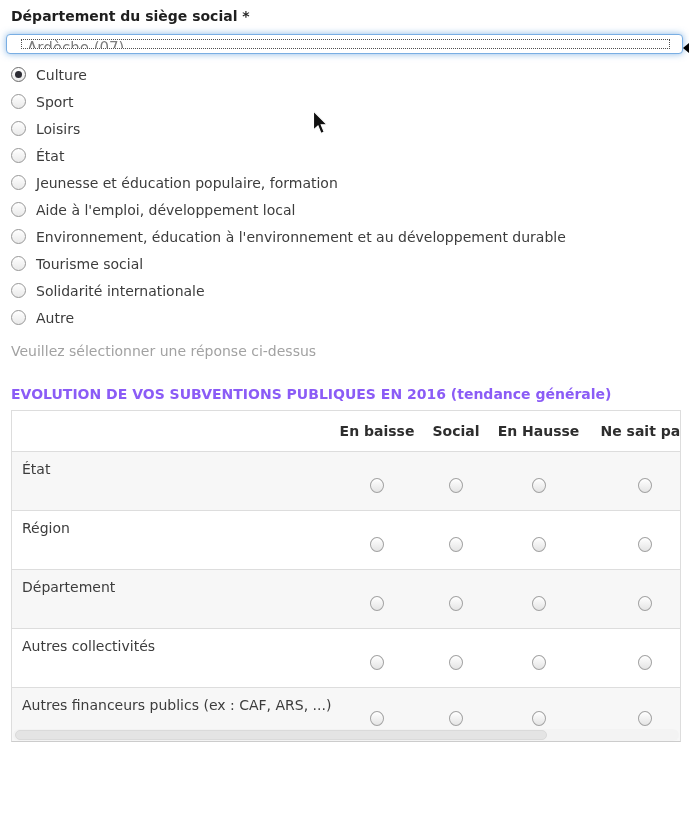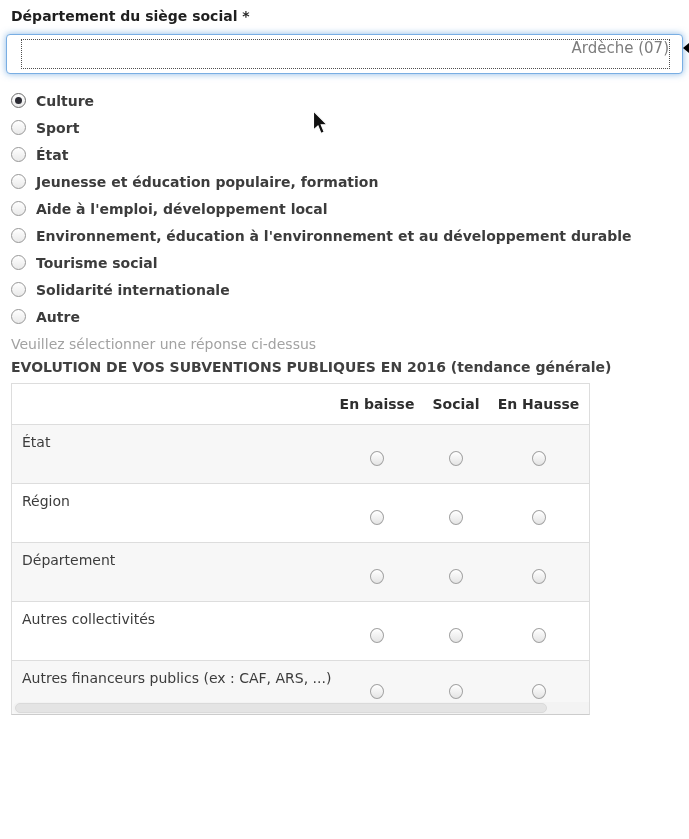--- a/index.html
+++ b/index.html
@@ -3,44 +3,44 @@
 <meta charset="utf-8">
 <style>
   * { margin:0; padding:0; box-sizing:border-box; }
   html,body { width:689px; height:839px; overflow:hidden; background:#fff;
     font-family:"DejaVu Sans", sans-serif; color:#333; position:relative; }
   .page { padding:8px 0 4px 11px; }
 
   .q-label { font-size:14px; font-weight:bold; color:#1f1f1f; line-height:17px; }
 
   
-  .select-wrap { position:relative; margin:9px 0 0 -5px; width:677px; height:40px;
+  .select-wrap { position:relative; margin:9px 0 0 -5px; width:677px; height:20px;
     background:#fff; border:1px solid var(--focus-border,#79aee3); border-radius:4px;
-    box-shadow:0 0 7px var(--focus-glow,rgba(100,160,220,0.75));text-align:right; }
+    box-shadow:0 0 7px var(--focus-glow,rgba(100,160,220,0.75)); }
   .select-inner { position:absolute; left:14px; right:12px; top:4px; bottom:4px;
     border:1px dotted #4f4f4f; line-height:17px; padding-left:5px;
     font-size:15px; color:#7d7d7d; white-space:nowrap; overflow:hidden; }
 
   .q2-label { margin-top:22px; }
 
   .opt-list { margin-top:13px; }
-  .opt { display:flex; align-items:center; height:27px; cursor:default;font-weight:bold; }
+  .opt { display:flex; height:27px; cursor:default; }
   .radio { width:15px; height:15px; border-radius:50%; flex:0 0 auto;
     border:1px solid #979797; background:linear-gradient(#ffffff,#e9e9e9);
     position:relative; }
   .radio.checked { border-color:#6b6b6b; }
   .radio.checked::after { content:""; position:absolute; left:3px; top:3px;
     width:7px; height:7px; border-radius:50%; background:#2b2b33; }
   .opt-text { margin-left:10px; font-size:14px; color:#3c3c3c; }
 
   .hint { margin-top:6px; font-size:14px; color:var(--hint-text,#a2a2a2); }
 
-  .q3-title { margin-top:7px; font-size:14px; font-weight:bold; color:#404040; }
-
-  .matrix-wrap { margin-top:8px; width:579px; height:332px; overflow:hidden;
+  .q3-title { margin-top:27px; font-size:14px; font-weight:bold; color:#8b5cf6; }
+
+  .matrix-wrap { margin-top:8px; width:670px; height:332px; overflow:hidden;
     border:1px solid var(--table-border,#ddd); border-bottom:1px solid #ccc;
     position:relative; background:#fff; }
   .matrix { width:695px; }
   .m-row { display:grid; grid-template-columns:325px 80px 78px 87px 125px;
     border-top:1px solid var(--table-border,#ddd); height:59px; }
   .m-row.header { border-top:none; height:40px; background:#fff; }
   .m-row.alt { background:var(--row-alt,#f7f7f7); }
   .m-head-cell { display:flex; align-items:center; justify-content:center;
     font-weight:bold; font-size:14px; color:#2e2e2e; white-space:nowrap; }
   .m-label { padding:9px 0 0 10px; font-size:14px; color:#3c3c3c; white-space:nowrap; }
@@ -76,20 +76,24 @@
     <div class="opt">
       <span class="radio checked"></span>
       <span class="opt-text">Culture</span>
     </div>
     <div class="opt">
       <span class="radio"></span>
       <span class="opt-text">Sport</span>
     </div>
     <div class="opt">
       <span class="radio"></span>
+      <span class="opt-text">Loisirs</span>
+    </div>
+    <div class="opt">
+      <span class="radio"></span>
       <span class="opt-text">État</span>
     </div>
     <div class="opt">
       <span class="radio"></span>
       <span class="opt-text">Jeunesse et éducation populaire, formation</span>
     </div>
     <div class="opt">
       <span class="radio"></span>
       <span class="opt-text">Aide à l'emploi, développement local</span>
     </div>

